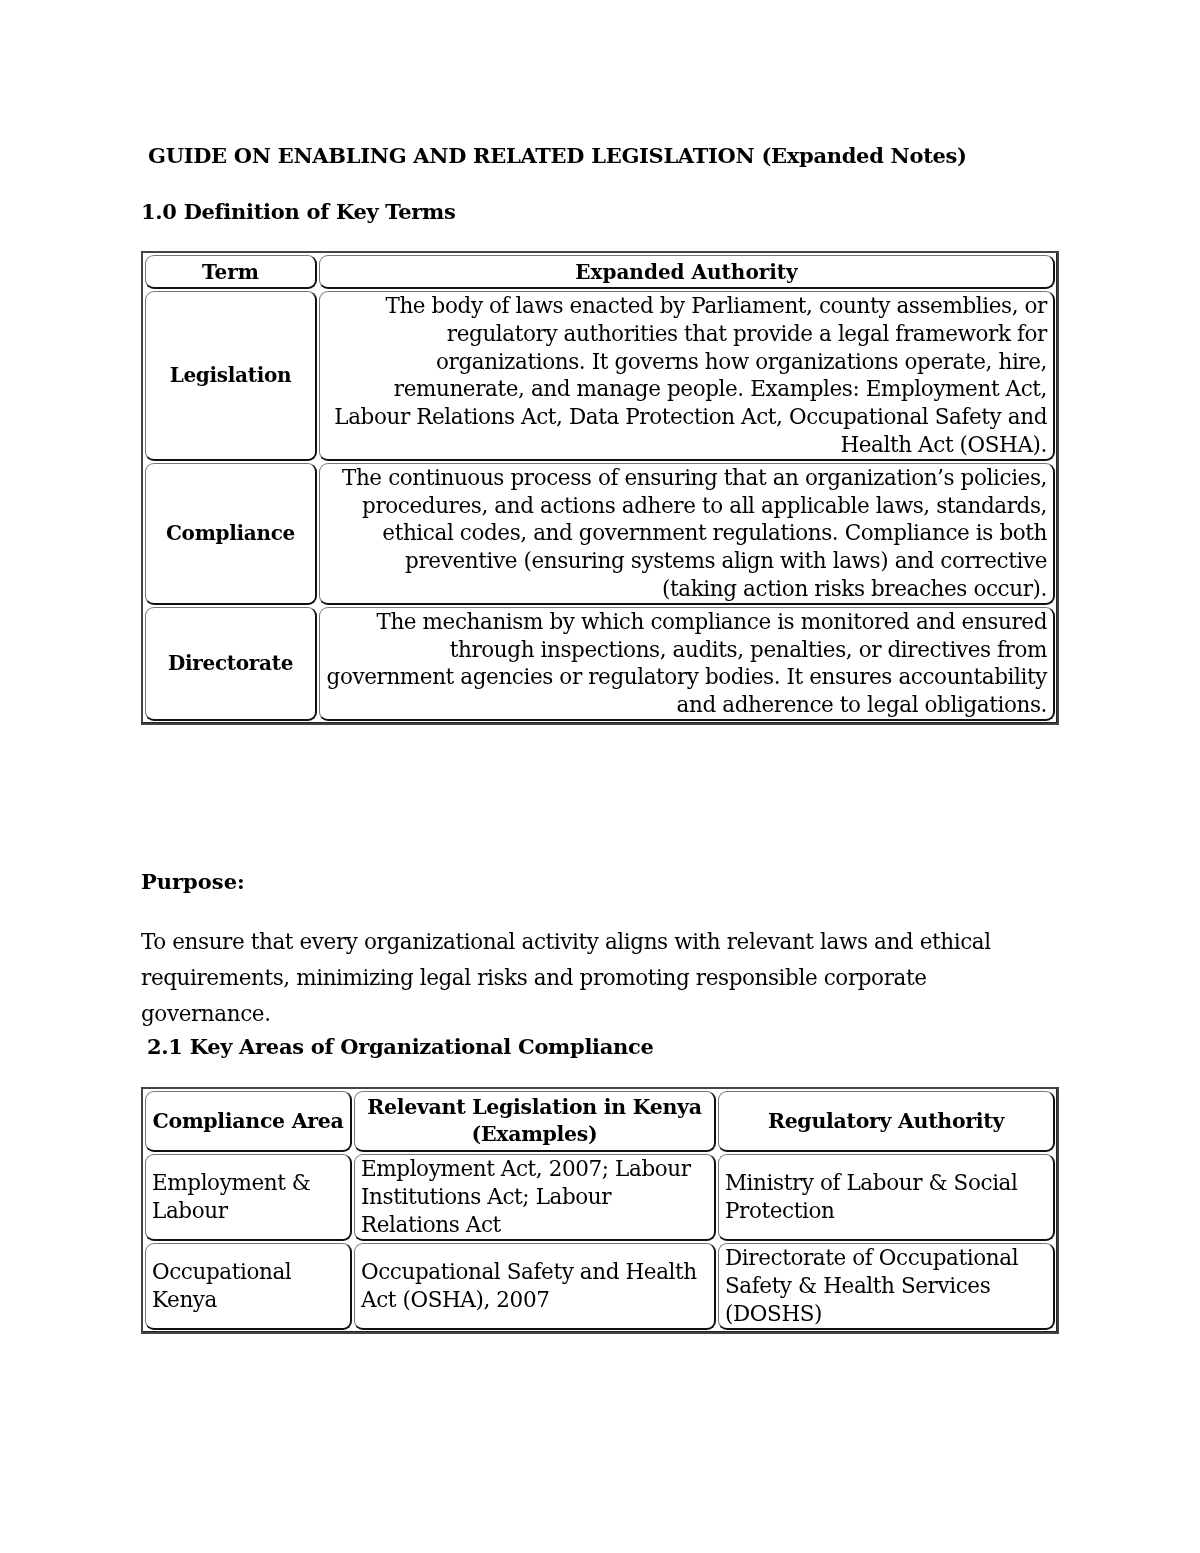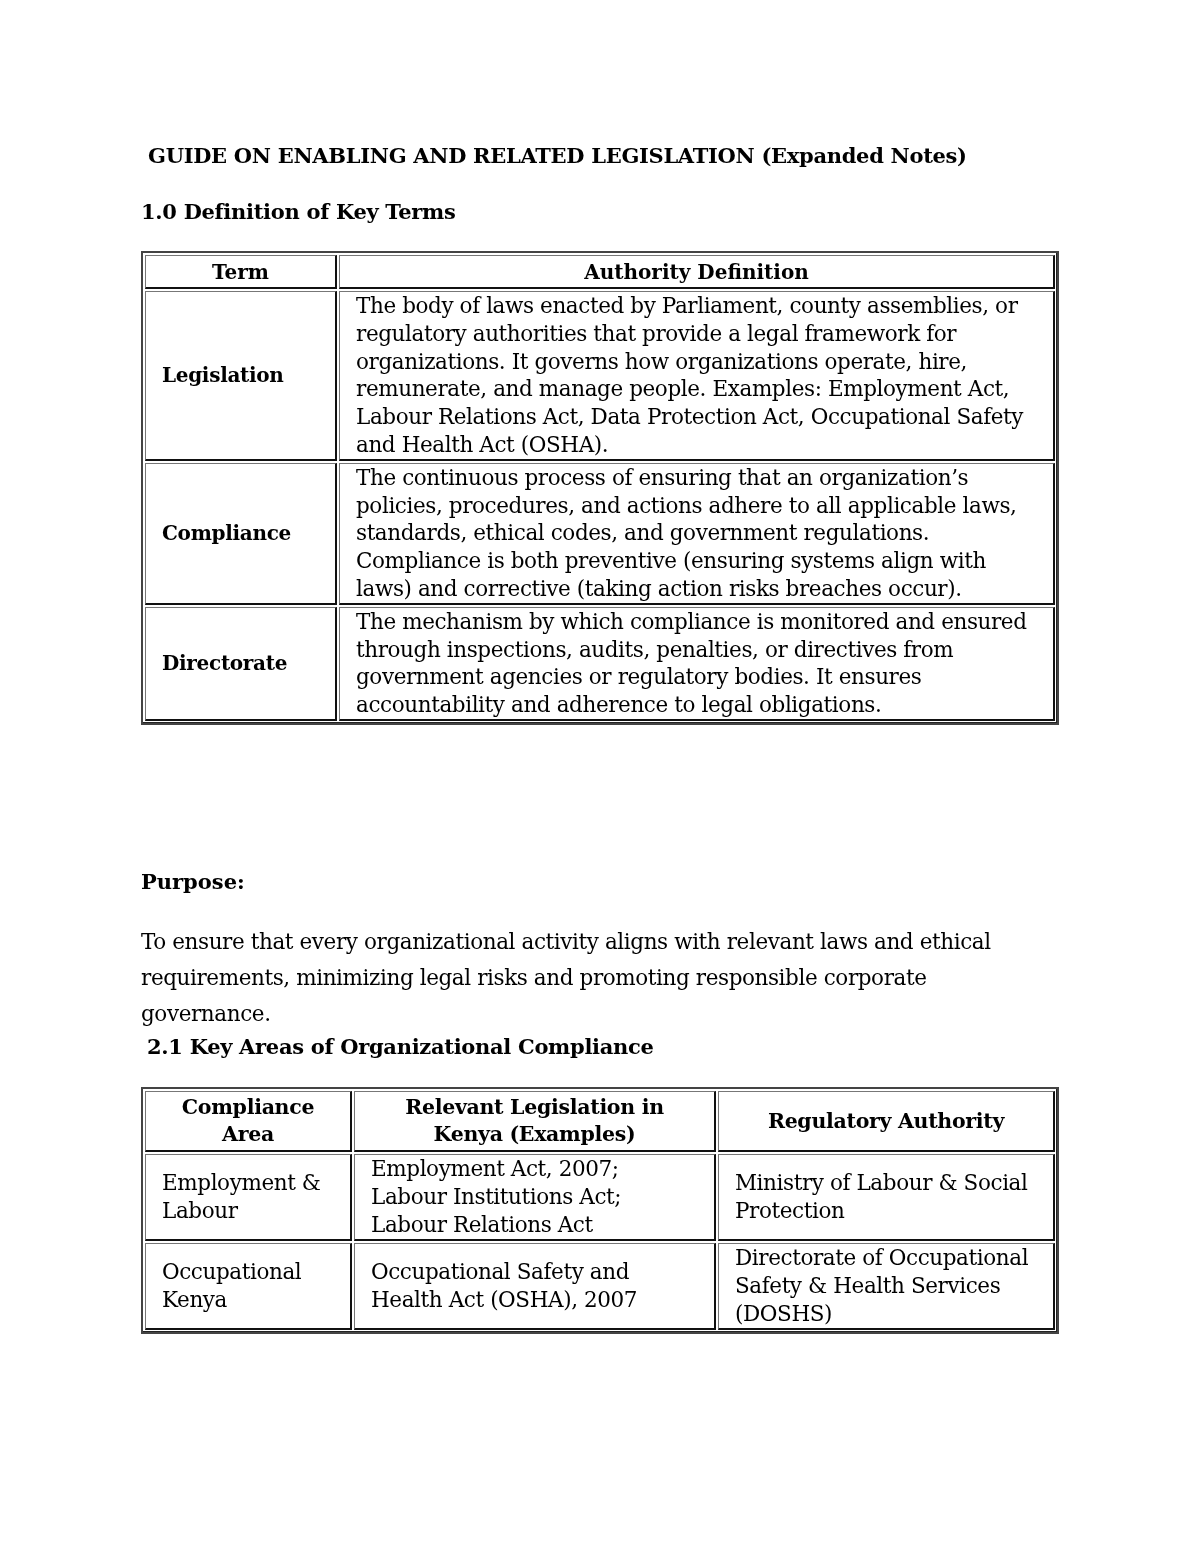--- a/index.html
+++ b/index.html
@@ -3,27 +3,27 @@
   <meta charset="utf-8">
   <style>
     html, body { margin: 0; padding: 0; background: #ffffff; }
     body { width: 1200px; height: 1553px; position: relative; font-family: "DejaVu Serif", "Liberation Serif", serif; color: #000; overflow: hidden; }
     .page { position: absolute; left: 0; top: 0; width: 1200px; height: 1437px; }
 
     .title { position: absolute; left: 148px; top: 143px; font-weight: bold; font-size: 21px; letter-spacing: -0.3px; white-space: nowrap; }
     .h1 { position: absolute; left: 141px; top: 199px; font-weight: bold; font-size: 21px; letter-spacing: -0.3px; white-space: nowrap; }
 
     table.t { position: absolute; border-collapse: separate; border-spacing: 2px; border: 2px solid #444; box-shadow: inset -1px -1px 0 #222; background: #fff; }
-    table.t td, table.t th { border-top: 1px solid #777; border-left: 1px solid #777; border-right: 2px solid #111; border-bottom: 2px solid #111; padding: 0 16px; vertical-align: middle; }
+    table.t td, table.t th { border-top: 1px solid #777; border-left: 1px solid #777; border-right: 2px solid #111; border-bottom: 2px solid #111; padding: 0 6px; vertical-align: middle; border-radius: 9px; }
     table.t th { font-weight: bold; font-size: 20px; text-align: center; }
 
     #defs-table { left: 141px; top: 251px; width: 918px; }
     #defs-table th { height: 31px; }
-    #defs-table td.term { width: 157px; font-weight: bold; font-size: 20px; text-align: left; letter-spacing: -0.3px; margin-left: 39px; }
-    #defs-table td.def { font-size: 21.5px; line-height: 27.8px; letter-spacing: -0.4px; }
+    #defs-table td.term { width: 157px; font-weight: bold; font-size: 20px; text-align: center; letter-spacing: -0.3px; margin-left: 39px; }
+    #defs-table td.def { font-size: 21.5px; line-height: 27.8px; letter-spacing: -0.4px; text-align: right; }
 
     .h2 { position: absolute; left: 141px; top: 787px; width: 860px; font-weight: bold; font-size: 21px; line-height: 27px; letter-spacing: -0.3px; }
     .purpose-label { position: absolute; left: 141px; top: 869px; font-weight: bold; font-size: 21px; }
     .purpose-text { position: absolute; left: 141px; top: 924px; width: 900px; font-size: 21.5px; line-height: 36px; letter-spacing: -0.4px; }
     .h3 { position: absolute; left: 147px; top: 1034px; font-weight: bold; font-size: 21px; letter-spacing: -0.3px; white-space: nowrap; }
 
     #areas-table { left: 141px; top: 1087px; width: 918px; }
     #areas-table th { height: 58px; line-height: 27px; font-size: 20.5px; letter-spacing: -0.3px; }
     #areas-table td { font-size: 21.5px; line-height: 28px; letter-spacing: -0.4px; text-align: left; height: 84px; }
     #areas-table col.c1 { width: 207px; }
@@ -35,21 +35,21 @@
 <div class="page">
 
   <div class="title">GUIDE ON ENABLING AND RELATED LEGISLATION (Expanded Notes)</div>
 
   <div class="h1">1.0 Definition of Key Terms</div>
 
   <table class="t" id="defs-table">
     <tbody>
         <tr>
       <th>Term</th>
-      <th>Authority Definition</th>
+      <th>Expanded Authority</th>
     </tr>
     <tr>
       <td class="term">Legislation</td>
       <td class="def">The body of laws enacted by Parliament, county assemblies, or regulatory authorities that provide a legal framework for organizations. It governs how organizations operate, hire, remunerate, and manage people. Examples: Employment Act, Labour Relations Act, Data Protection Act, Occupational Safety and Health Act (OSHA).</td>
     </tr>
     <tr>
       <td class="term">Compliance</td>
       <td class="def">The continuous process of ensuring that an organization’s policies, procedures, and actions adhere to all applicable laws, standards, ethical codes, and government regulations. Compliance is both preventive (ensuring systems align with laws) and corrective (taking action risks breaches occur).</td>
     </tr>
     <tr>

